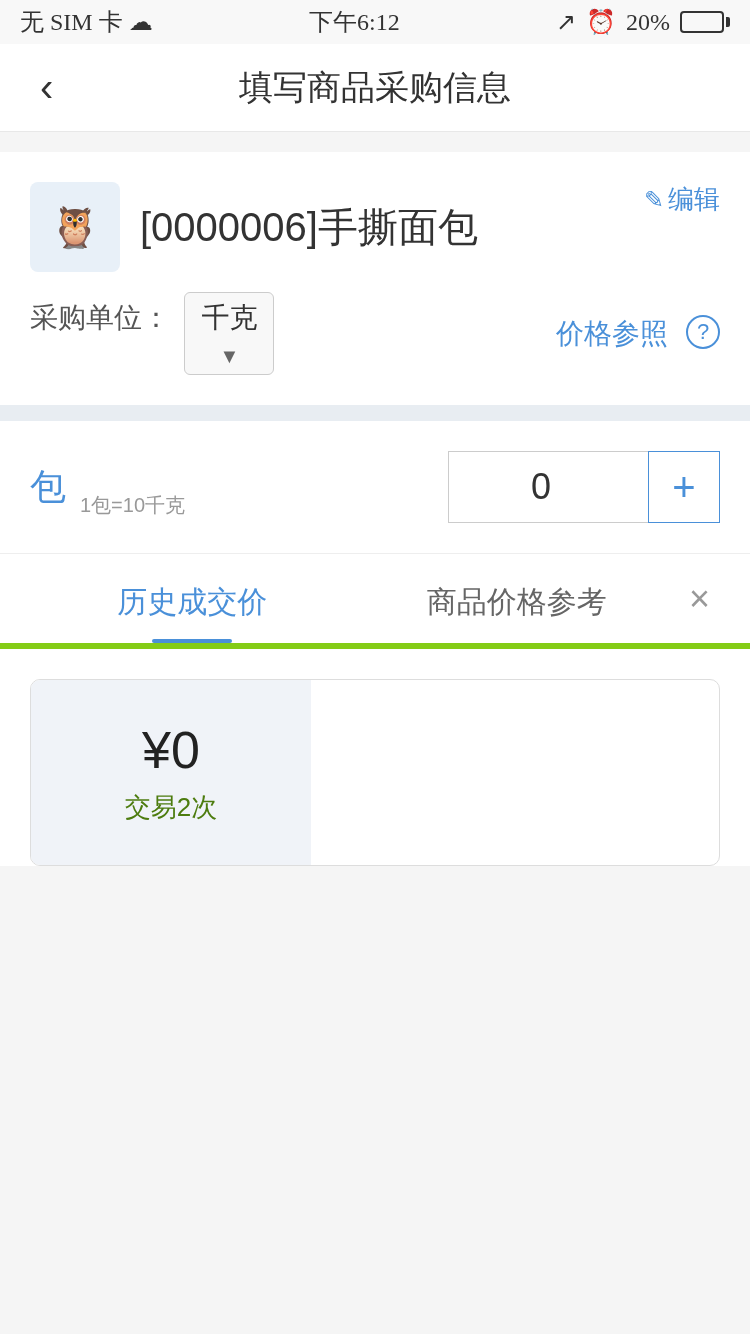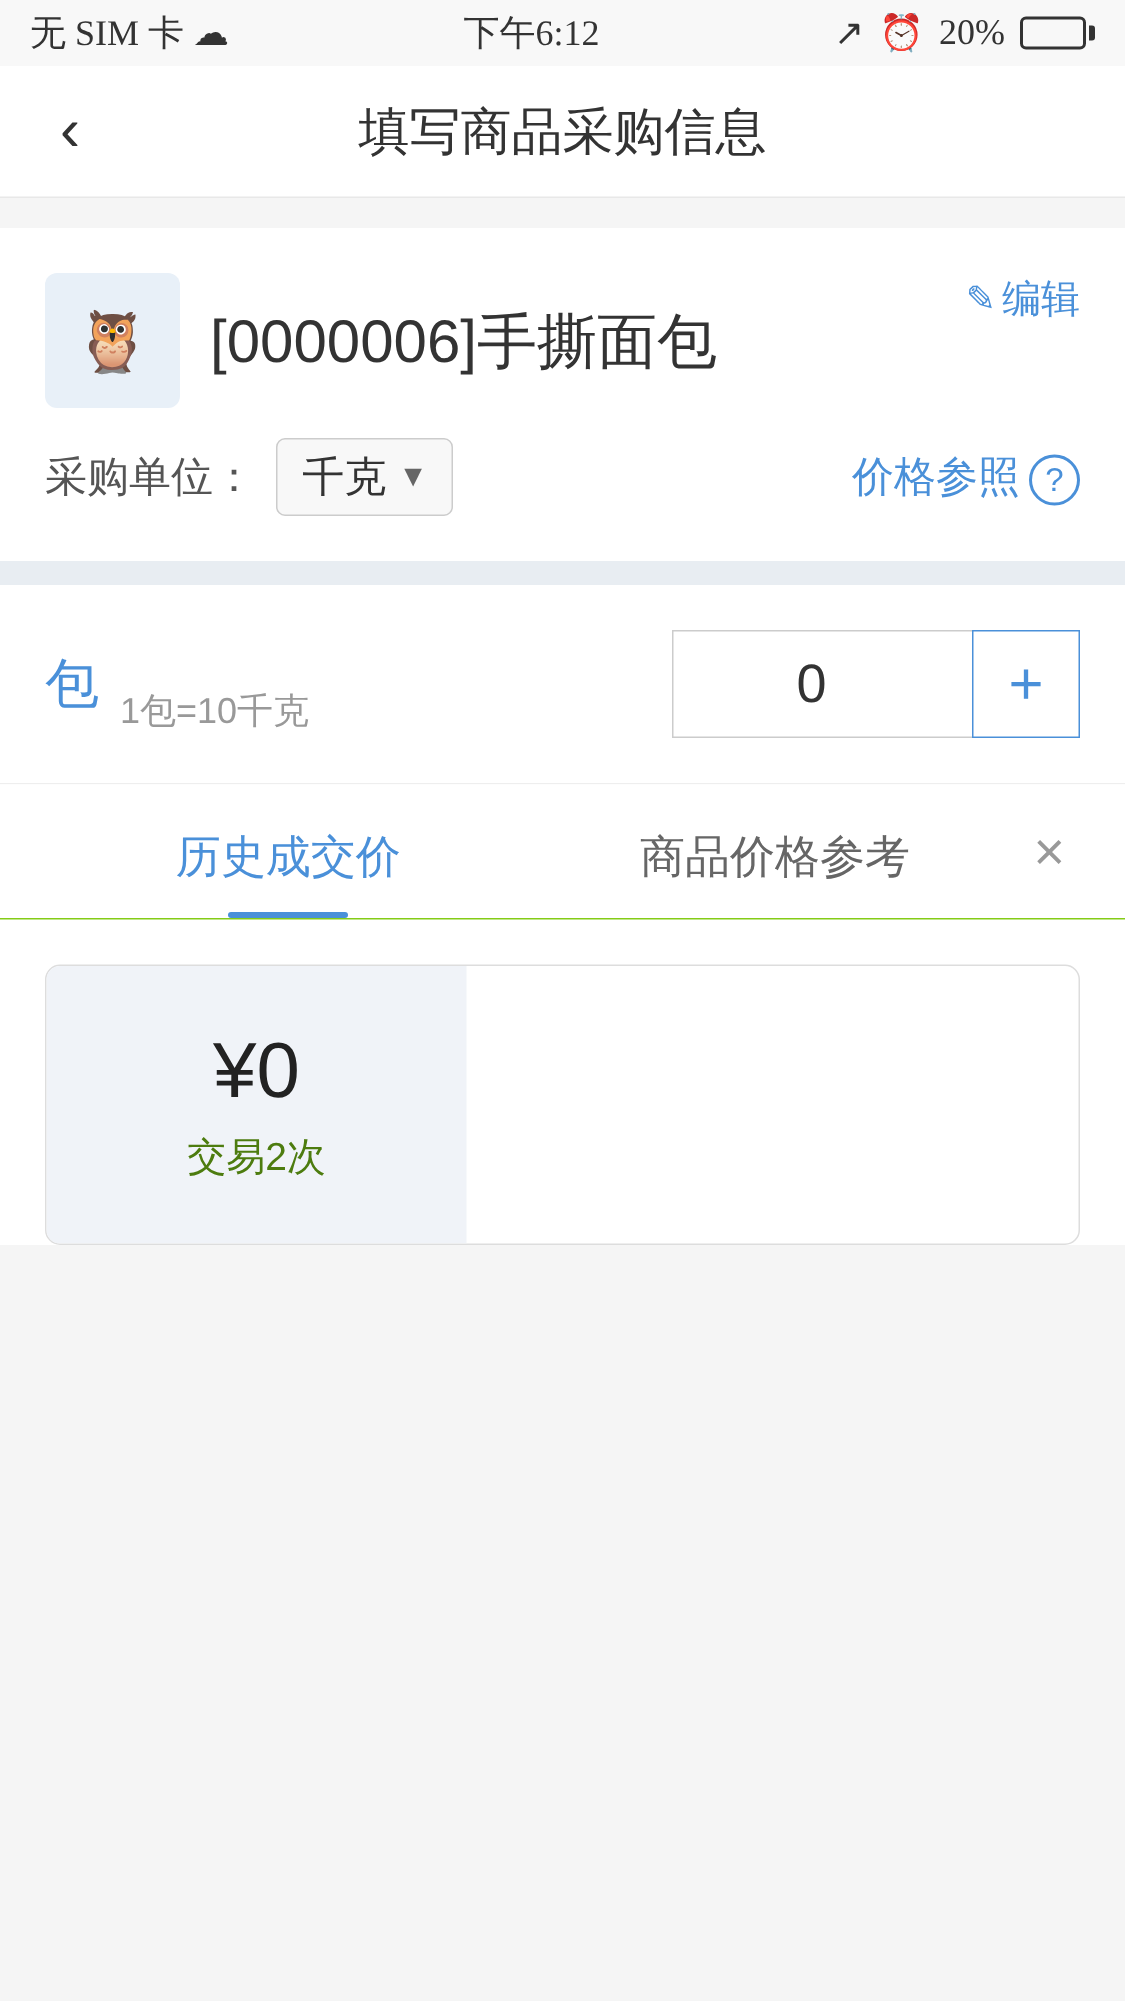--- a/index.html
+++ b/index.html
@@ -155,31 +155,32 @@
       display: inline-flex;
       align-items: center;
       border: 1px solid #ccc;
       border-radius: 6px;
       padding: 6px 16px;
       font-size: 28px;
       color: #333;
       background: #f8f8f8;
       gap: 8px;
       margin-left: 10px;
+      flex-direction: column;
     }
     .unit-arrow {
       font-size: 20px;
       color: #666;
     }
     .price-ref-link {
       color: #4a90d9;
       font-size: 28px;
       display: flex;
-      align-items: flex-end;
-      gap: 6px;
+      align-items: flex-start;
+      gap: 18px;
     }
     .price-ref-icon {
       width: 34px;
       height: 34px;
       border: 2px solid #4a90d9;
       border-radius: 50%;
       display: inline-flex;
       align-items: center;
       justify-content: center;
       font-size: 22px;
@@ -205,21 +206,21 @@
       display: flex;
       align-items: center;
       gap: 14px;
     }
     .quantity-unit-tag {
       font-size: 36px;
       color: #4a90d9;
       font-weight: 500;
     }
     .quantity-sub {
-      font-size: 24px;
+      font-size: 20px;
       color: #999;
       margin-top: 36px;
     }
     .quantity-input-group {
       display: flex;
       align-items: center;
       gap: 0;
     }
     .quantity-input {
       width: 200px;
@@ -248,21 +249,21 @@
     
     .bottom-panel {
       background: #fff;
       margin-top: 0;
     }
 
     
     .tabs-row {
       display: flex;
       align-items: center;
-      border-bottom: 1px solid #84cc16;
+      border-bottom: 6px solid #84cc16;
       background: #fff;
       padding: 0 30px;
       position: relative;
     }
     .tab-item {
       flex: 1;
       text-align: center;
       padding: 28px 0 20px;
       font-size: 30px;
       color: #666;

